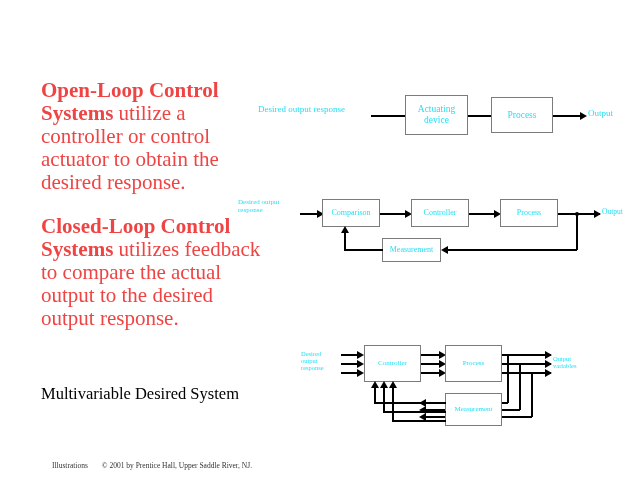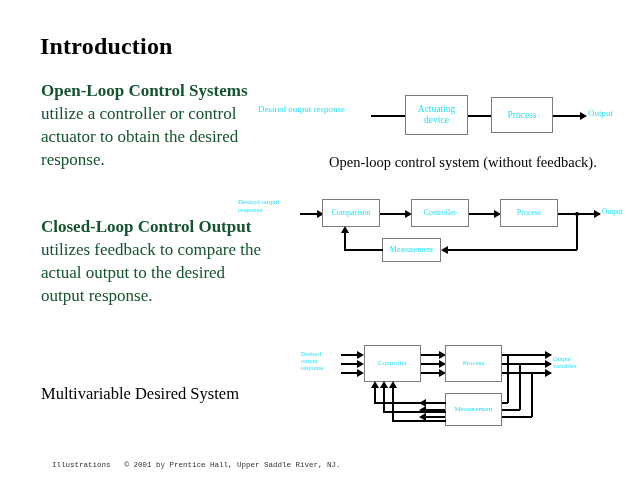--- a/index.html
+++ b/index.html
@@ -10,31 +10,31 @@
   }
   .slide{position:absolute;inset:0;}
 
   
   #page-title{
     position:absolute;left:40px;top:33px;
     font-size:24px;font-weight:bold;color:#000;letter-spacing:.2px;
   }
   .para{
     position:absolute;left:41px;width:226px;
-    font-size:17px;line-height:23px;color:#14532d;
+    font-size:21px;line-height:23px;color:#ef4444;
   }
   .para b{font-weight:bold;}
   #para-open{top:79px;}
   #para-closed{top:215px;}
   #para-multi{position:absolute;left:41px;top:384px;font-size:16.5px;color:#000;}
 
   #footer{
     position:absolute;left:4px;top:461px;
     font-size:7.5px;color:#333;white-space:nowrap;
-    font-family:Liberation Mono, monospace;
+    font-family:Liberation Serif, serif;
     padding-left:48px;
   }
   #footer .sep{display:inline-block;width:14px;}
 
   
   .diagram{position:absolute;}
   .dbox{
     position:absolute;background:#ffffff;border:1px solid #7b7b7b;
     box-sizing:border-box;color:#25e0f5;
     display:flex;align-items:center;justify-content:center;text-align:center;
@@ -67,28 +67,27 @@
 
   
   #dg3{left:295px;top:343px;width:343px;height:95px;}
   #dg3 .dbox{font-size:7px;}
 </style>
 </head>
 <body>
 
 <div class="slide">
 
-  <div id="page-title">Introduction</div>
 
   <div class="para" id="para-open">
     <b>Open-Loop Control Systems</b><span> utilize a controller or control actuator to obtain the desired response.</span>
   </div>
 
   <div class="para" id="para-closed">
-    <b>Closed-Loop Control Output</b><span> utilizes feedback to compare the actual output to the desired output response.</span>
+    <b>Closed-Loop Control Systems</b><span> utilizes feedback to compare the actual output to the desired output response.</span>
   </div>
 
   <div id="para-multi">Multivariable Desired System</div>
 
   <div class="diagram" id="dg1">
 
     <div class="dlabel" style="left:0px;top:12px;width:112px;font-size:9px;">Desired output response</div>
 
     <div class="ln lh" style="left:113px;top:22px;width:48px;"></div>
     <div class="arw arw-r" style="left:160px;top:19px;"></div>
@@ -98,21 +97,20 @@
 
     <div class="ln lh" style="left:210px;top:22px;width:34px;"></div>
     <div class="arw arw-r" style="left:243px;top:19px;"></div>
 
     <div class="dbox" style="left:233px;top:4px;width:62px;height:36px;">Process</div>
 
     <div class="ln lh" style="left:295px;top:22px;width:28px;"></div>
     <div class="arw arw-r" style="left:322px;top:19px;"></div>
     <div class="dlabel" style="left:330px;top:16px;width:50px;font-size:9px;text-align:left;">Output</div>
   </div>
-  <div class="caption" style="left:329px;top:154px;">Open-loop control system (without feedback).</div>
 
   <div class="diagram" id="dg2">
 
     <div class="dlabel" style="left:0px;top:7px;width:62px;font-size:7px;">Desired output
 response</div>
 
     <div class="ln lh" style="left:62px;top:21px;width:18px;"></div>
     <div class="arw arw-r" style="left:79px;top:18px;"></div>
 
     <div class="dbox" style="left:84px;top:7px;width:58px;height:28px;">Comparison</div>

